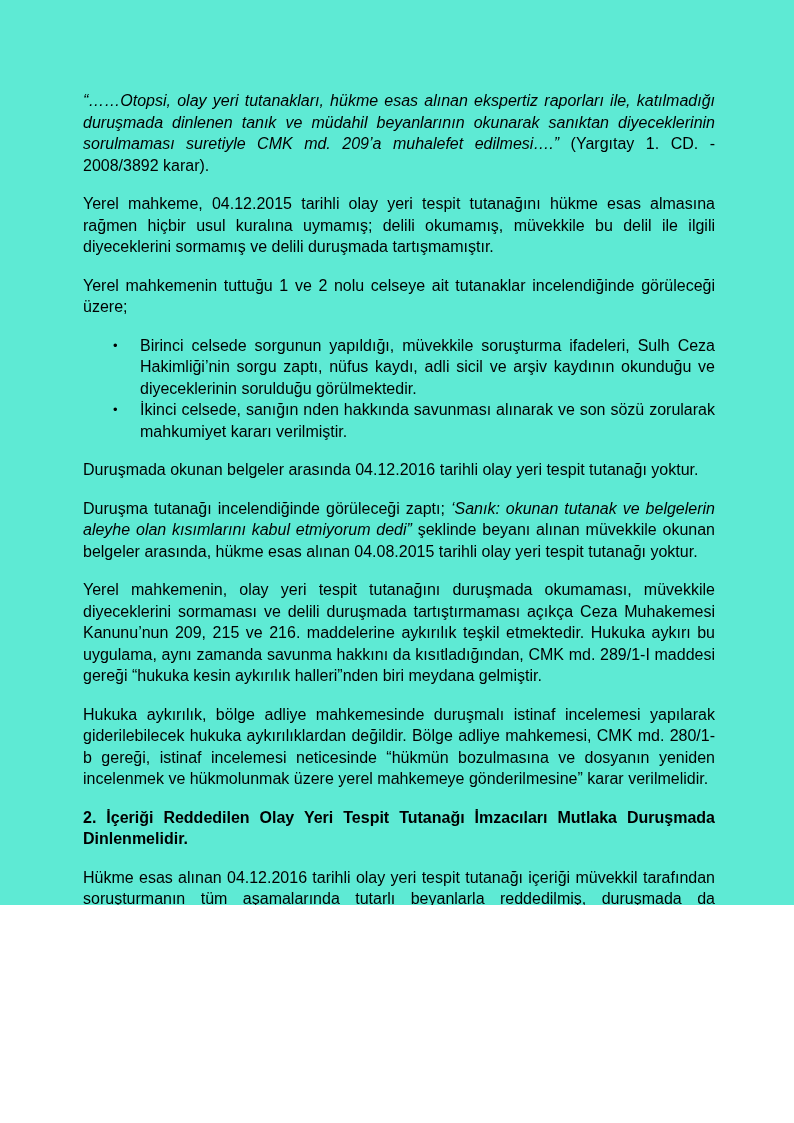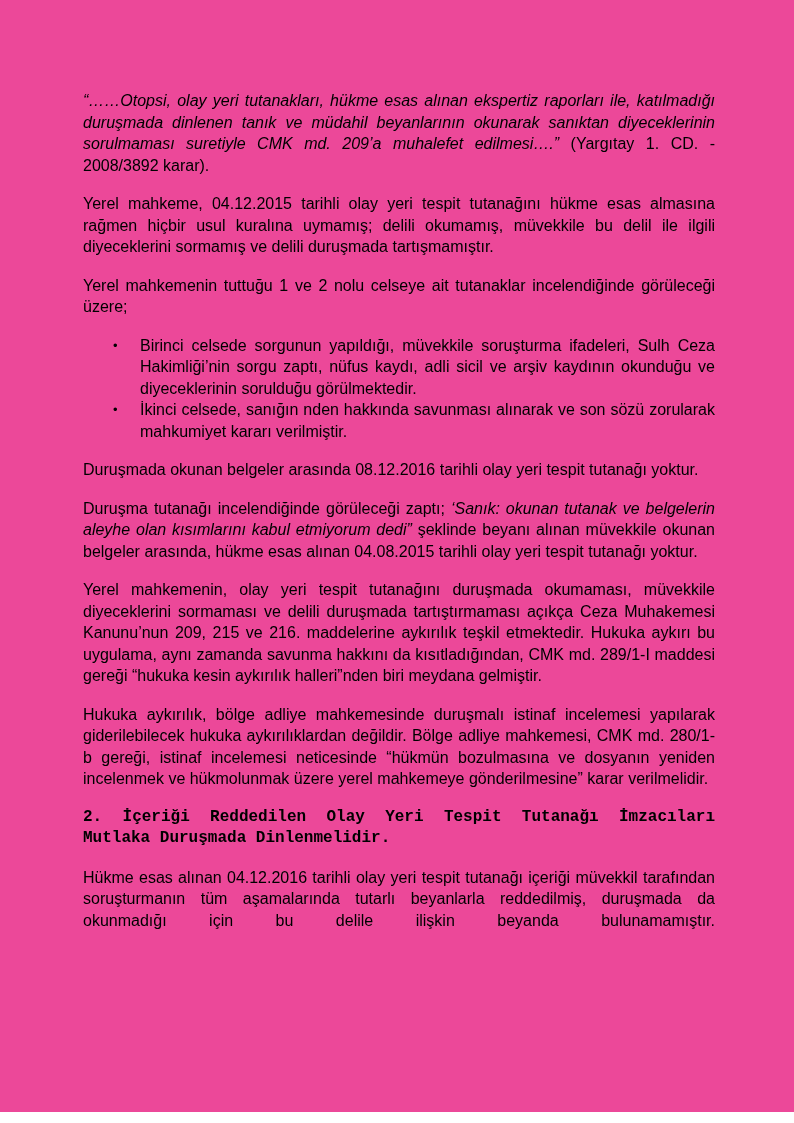--- a/index.html
+++ b/index.html
@@ -4,40 +4,39 @@
 <title>Document Page</title>
 <style>
   html, body {
     margin: 0;
     padding: 0;
     background: #ffffff;
   }
   .page {
     position: relative;
     width: 794px;
-    height: 1112px;
+    height: 905px;
     box-sizing: border-box;
-    background: #ec4899;
+    background: #5eead4;
     padding: 90px 79px 40px 83px;
     font-family: "Liberation Sans", "DejaVu Sans", sans-serif;
     font-size: 16px;
     line-height: 21.5px;
     color: #000000;
     overflow: hidden;
   }
   .para {
     margin: 0 0 17px 0;
     text-align: justify;
   }
   .heading {
     margin: 0 0 17px 0;
     font-size: 16px;
     font-weight: bold;
     text-align: justify;
-    font-family: Liberation Mono, monospace;
   }
   .italic {
     font-style: italic;
   }
   
   .cont {
     text-align-last: justify;
   }
   ul.bullet-list {
     list-style: none;
@@ -72,21 +71,21 @@
 
   <ul class="bullet-list">
     <li>
       <span class="bullet-marker">•</span><span>Birinci celsede sorgunun yapıldığı, müvekkile soruşturma ifadeleri, Sulh Ceza Hakimliği’nin sorgu zaptı, nüfus kaydı, adli sicil ve arşiv kaydının okunduğu ve diyeceklerinin sorulduğu görülmektedir.</span>
     </li>
     <li>
       <span class="bullet-marker">•</span><span>İkinci celsede, sanığın nden hakkında savunması alınarak ve son sözü zorularak mahkumiyet kararı verilmiştir.</span>
     </li>
   </ul>
 
-  <p class="para">Duruşmada okunan belgeler arasında 08.12.2016 tarihli olay yeri tespit tutanağı yoktur.</p>
+  <p class="para">Duruşmada okunan belgeler arasında 04.12.2016 tarihli olay yeri tespit tutanağı yoktur.</p>
 
   <p class="para">
     <span>Duruşma tutanağı incelendiğinde görüleceği zaptı; </span><span class="italic">‘Sanık: okunan tutanak ve belgelerin aleyhe olan kısımlarını kabul etmiyorum dedi”</span><span> şeklinde beyanı alınan müvekkile okunan belgeler arasında, hükme esas alınan 04.08.2015 tarihli olay yeri tespit tutanağı yoktur.</span>
   </p>
 
   <p class="para">Yerel mahkemenin, olay yeri tespit tutanağını duruşmada okumaması, müvekkile diyeceklerini sormaması ve delili duruşmada tartıştırmaması açıkça Ceza Muhakemesi Kanunu’nun 209, 215 ve 216. maddelerine aykırılık teşkil etmektedir. Hukuka aykırı bu uygulama, aynı zamanda savunma hakkını da kısıtladığından, CMK md. 289/1-I maddesi gereği “hukuka kesin aykırılık halleri”nden biri meydana gelmiştir.</p>
 
   <p class="para">Hukuka aykırılık, bölge adliye mahkemesinde duruşmalı istinaf incelemesi yapılarak giderilebilecek hukuka aykırılıklardan değildir. Bölge adliye mahkemesi, CMK md. 280/1-b gereği, istinaf incelemesi neticesinde “hükmün bozulmasına ve dosyanın yeniden incelenmek ve hükmolunmak üzere yerel mahkemeye gönderilmesine” karar verilmelidir.</p>
 
   <h2 class="heading">2. İçeriği Reddedilen Olay Yeri Tespit Tutanağı İmzacıları Mutlaka Duruşmada Dinlenmelidir.</h2>

